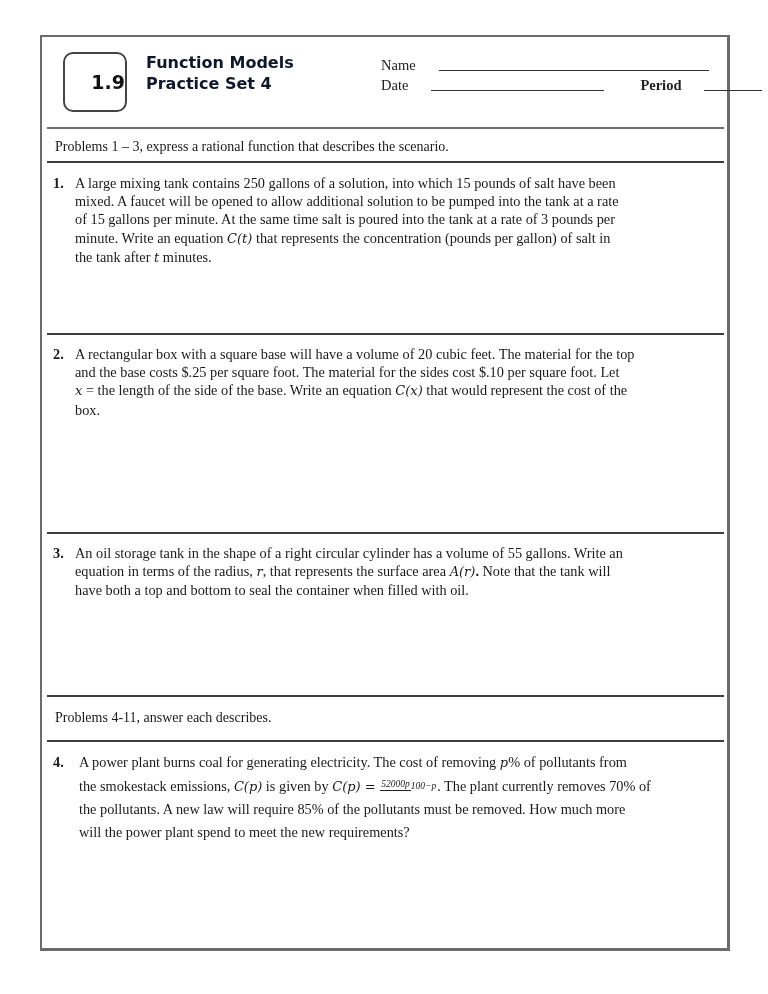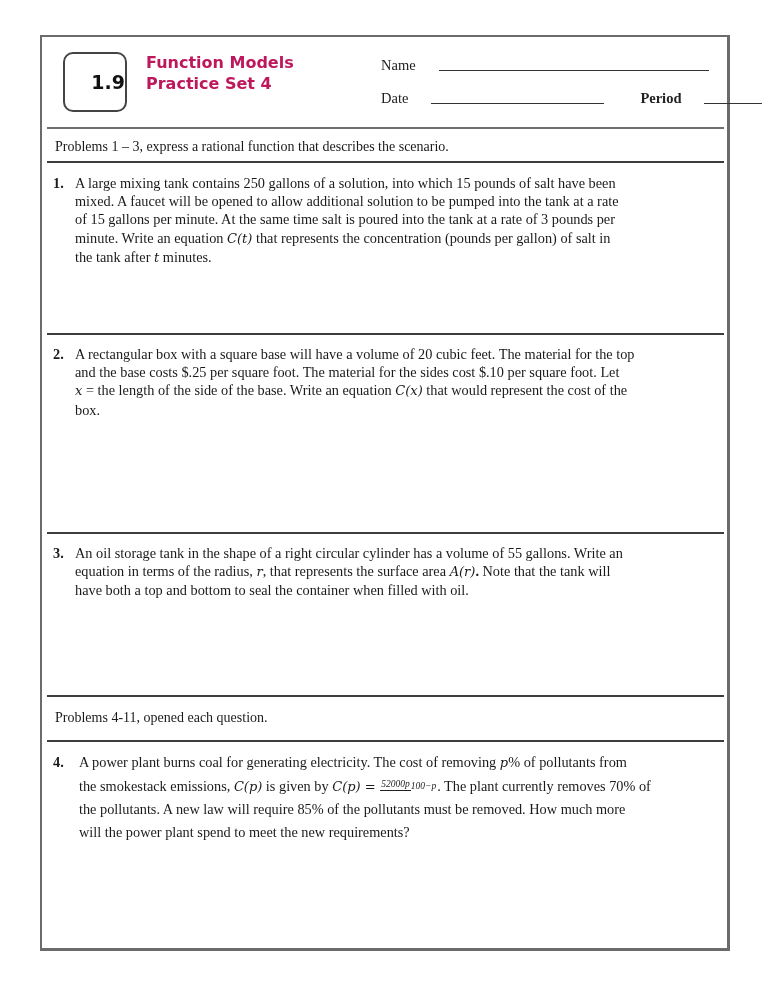--- a/index.html
+++ b/index.html
@@ -8,21 +8,21 @@
   .frame { position: absolute; left: 40px; top: 35px; width: 685px; height: 911px;
            border: 2px solid #6b6b6b; border-right-width: 3px; border-bottom-width: 3px;
            box-sizing: content-box; background: #fff; }
   .divider { position: absolute; left: 5px; right: 3px; height: 0; border-top: 2px solid #3d3d3d; }
   .divider.light { border-top-color: #6e6e6e; }
   .lesson-box { position: absolute; left: 21px; top: 15px; width: 60px; height: 56px;
                 border: 2px solid #444; border-radius: 10px; display: flex; align-items: center;
                 justify-content: flex-end; font-family: "DejaVu Sans", sans-serif; font-weight: bold;
                 font-size: 19px; color: #111; }
   .title { position: absolute; left: 104px; top: 16px; font-family: "DejaVu Sans", sans-serif;
-           font-weight: bold; font-size: 16px; line-height: 20.5px; color: #be185d; }
+           font-weight: bold; font-size: 16px; line-height: 20.5px; color: #0f172a; }
   .title div { white-space: nowrap; }
   .field { position: absolute; font-size: 14.5px; color: #222; white-space: nowrap; display: flex; align-items: flex-end; gap: 20px; }
   .field .line { display: inline-block; border-bottom: 1px solid #333; height: 1px; margin-left: 3px; margin-bottom: 3px; }
   .instr { position: absolute; left: 13px; font-size: 14px; color: #1a1a1a; white-space: nowrap; }
   .instr b { font-weight: normal; }
   .problem { position: absolute; left: 11px; width: 655px; font-size: 14.3px; line-height: 18.2px; color: #1a1a1a; }
   .problem .num { position: absolute; left: 0; top: 0; font-weight: bold; }
   .problem .text { margin-left: 22px; }
   .problem .text .line { white-space: nowrap; display: block; }
   .math { font-style: italic; font-family: "DejaVu Serif", serif; font-size: 13px; }
@@ -43,21 +43,21 @@
   <div class="title">
     <div>Function Models</div>
     <div>Practice Set 4</div>
   </div>
 
   <div class="field" style="left:339px; top:20px;">
     <span>Name</span>
     <span class="line" style="width:270px;"></span>
   </div>
 
-  <div class="field" style="left:339px; top:53px;">
+  <div class="field" style="left:339px; top:40px;">
     <span>Date</span>
     <span class="line" style="width:173px;"></span>
     <span style="margin-left:16px;font-weight:bold;">Period</span>
     <span class="line" style="width:58px;"></span>
   </div>
 
   <div class="divider light" style="top:90px;"></div>
 
   <div class="instr" style="top:102px;">
     <b>Problems 1 – 3,</b><span> express a rational function that describes the scenario.</span>
@@ -95,21 +95,21 @@
     <div class="text">
       <span class="line">An oil storage tank in the shape of a right circular cylinder has a volume of  55 gallons.  Write an</span>
       <span class="line"><span>equation in terms of the radius, </span><span class="math">r</span><span>, that represents the surface area </span><span class="math">A(r)</span><b>.</b><span>  Note that the tank will</span></span>
       <span class="line">have both a top and bottom to seal the container when filled with oil.</span>
     </div>
   </div>
 
   <div class="divider" style="top:658px;"></div>
 
   <div class="instr" style="top:673px;">
-    <b>Problems 4-11</b><span>, opened each question.</span>
+    <b>Problems 4-11</b><span>, answer each describes.</span>
   </div>
 
   <div class="divider" style="top:703px;"></div>
 
   <div class="problem" style="top:714px; line-height:22.5px;">
     <span class="num">4.</span>
     <div class="text" style="margin-left:26px;">
       <span class="line"><span>A power plant burns coal for generating electricity.  The cost of removing </span><span class="math">p</span><span>% of pollutants from</span></span>
       <span class="line"><span>the smokestack emissions, </span><span class="math">C(p)</span><span> is given by </span><span class="math">C(p) =</span> <span class="frac">
             <span class="numr">52000p</span>

